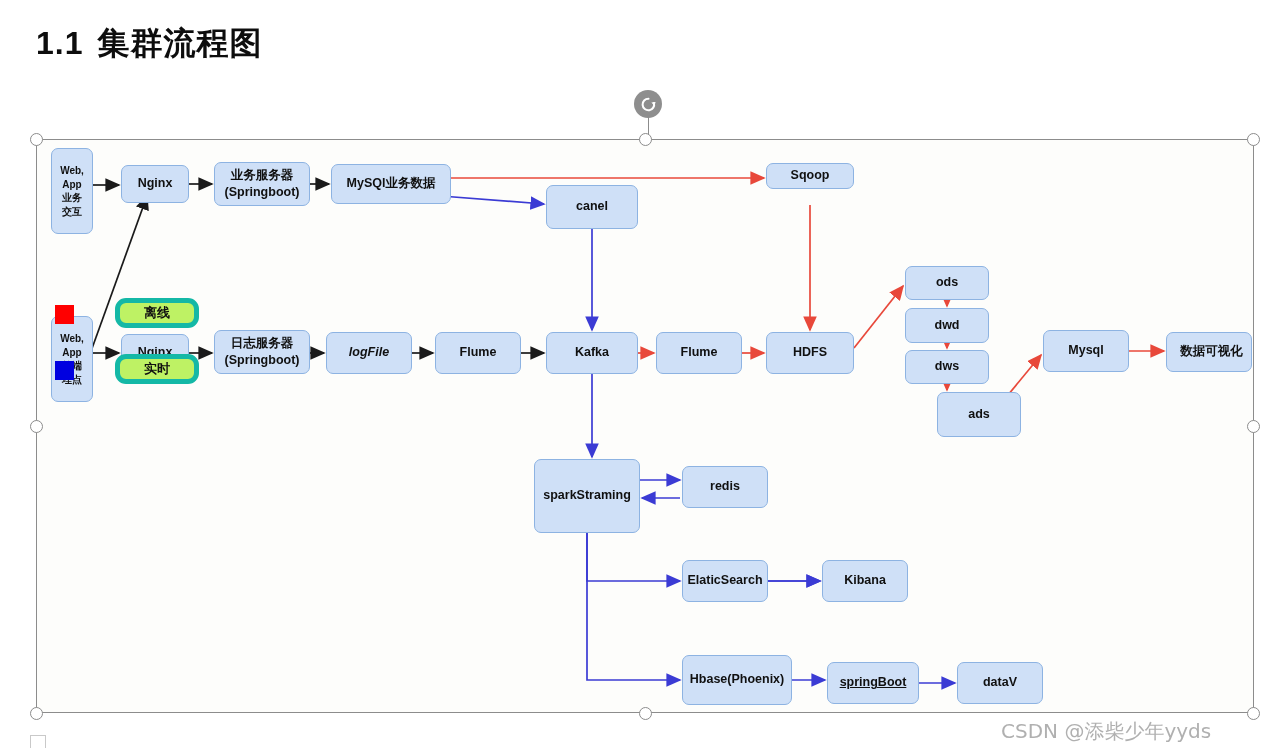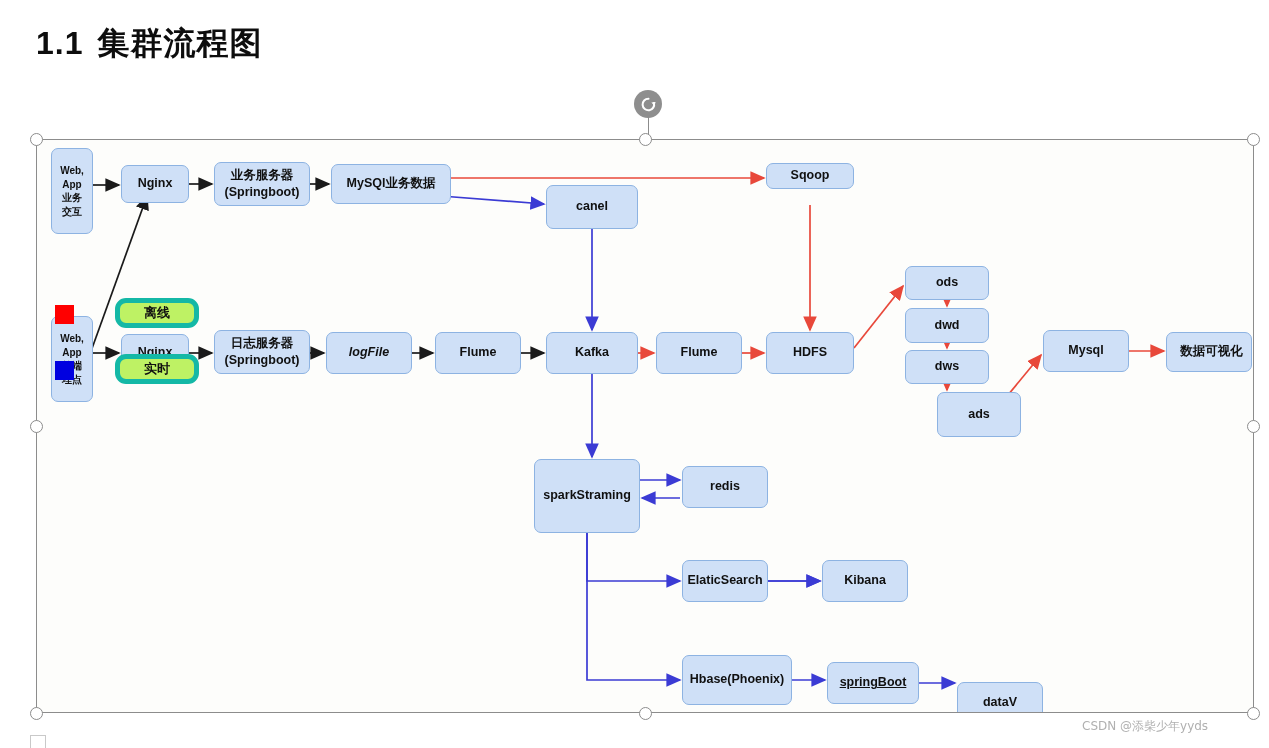--- a/index.html
+++ b/index.html
@@ -111,22 +111,22 @@
     border: 5px solid #14b8a6;
     border-radius: 11px;
     display: flex; align-items: center; justify-content: center;
     font-size: 13px; font-weight: bold; color: #101010;
     z-index: 12;
   }
 
   
   #watermark {
     position: absolute;
-    left: 1082px; top: 718px;
-    font-size: 12px;
+    left: 1001px; top: 718px;
+    font-size: 20px;
     color: #b0b0b0;
     white-space: nowrap;
     z-index: 50;
     font-family: "DejaVu Sans", sans-serif;
   }
   
   #corner-mark {
     position: absolute;
     left: 30px; top: 735px;
     width: 16px; height: 13px;
@@ -227,21 +227,21 @@
         <div class="node" style="left: 868px; top: 210px; width: 84px; height: 34px;">dws</div>
         <div class="node" style="left: 868px; top: 252px; width: 84px; height: 45px; margin-left: 32px;">ads</div>
         <div class="node" style="left: 1006px; top: 190px; width: 86px; height: 42px;">Mysql</div>
         <div class="node" style="left: 1129px; top: 192px; width: 86px; height: 40px; padding-left: 8px;">数据可视化</div>
         <div class="node" style="left: 497px; top: 319px; width: 106px; height: 74px;">sparkStraming</div>
         <div class="node" style="left: 645px; top: 326px; width: 86px; height: 42px;">redis</div>
         <div class="node" style="left: 645px; top: 420px; width: 86px; height: 42px;">ElaticSearch</div>
         <div class="node" style="left: 785px; top: 420px; width: 86px; height: 42px;">Kibana</div>
         <div class="node" style="left: 645px; top: 515px; width: 110px; height: 50px;">Hbase(Phoenix)</div>
         <div class="node" style="left: 790px; top: 522px; width: 92px; height: 42px; text-decoration: underline;">springBoot</div>
-        <div class="node" style="left: 920px; top: 522px; width: 86px; height: 42px; margin-top: 20px;">dataV</div>
+        <div class="node" style="left: 920px; top: 522px; width: 86px; height: 42px;">dataV</div>
       </div>
 
     <div class="legend-swatch" style="left: 18px; top: 165px; background: rgb(255, 0, 0);"></div>
     <div class="legend-box" style="left:78px; top:158px; width:84px; height:30px;">离线</div>
 
     <div class="legend-swatch" style="left: 18px; top: 221px; background: rgb(0, 0, 224);"></div>
     <div class="legend-box" style="left:78px; top:214px; width:84px; height:30px;">实时</div>
   </div>
 
   <div id="selection"></div>

